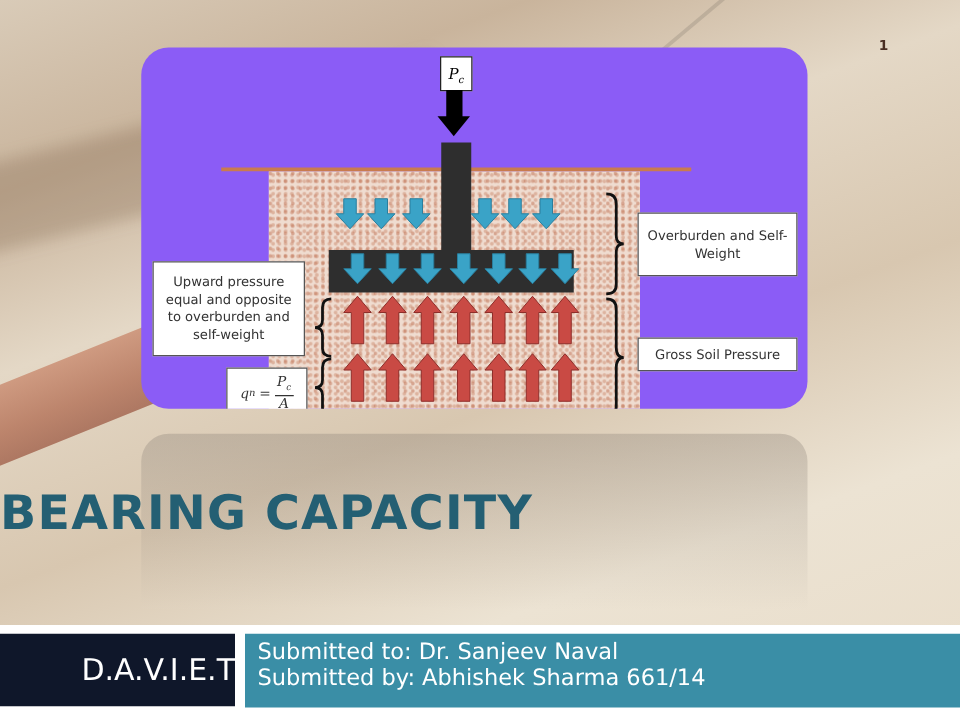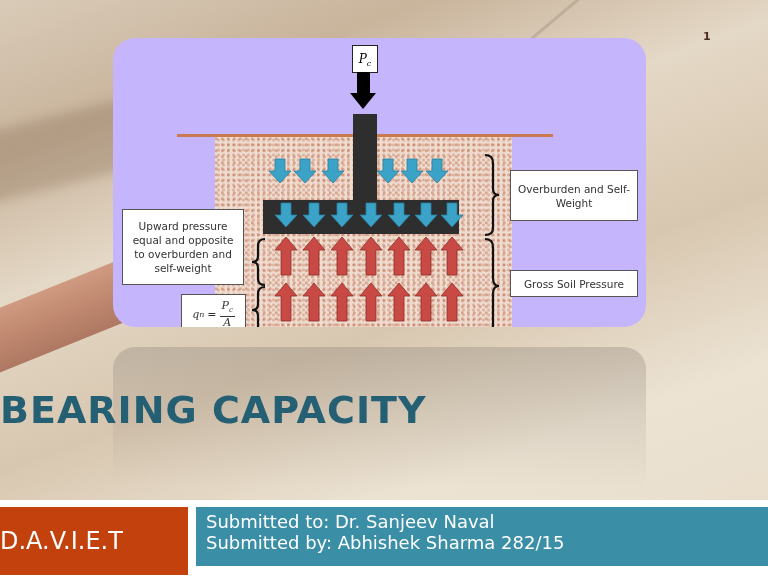--- a/index.html
+++ b/index.html
@@ -5,26 +5,26 @@
   html, body { margin:0; padding:0; }
   body { width:768px; height:576px; position:relative; overflow:hidden;
     font-family:"DejaVu Sans", sans-serif;
     background: linear-gradient(160deg, #d9cbb8 0%, #c9b49c 18%, #e4d8c6 35%, #d8c7b0 55%, #ece3d3 75%, #e8dcc9 100%); }
   .pencil { position:absolute; left:-60px; top:290px; width:220px; height:60px; transform:rotate(-22deg);
     background:linear-gradient(180deg,#c8866a,#b06a50 60%,#9d5a44); opacity:0.75; border-radius:6px; }
   .shadow-band { position:absolute; left:-40px; top:90px; width:400px; height:70px; transform:rotate(-14deg);
     background:rgba(110,85,60,0.25); filter:blur(6px); }
   .line1 { position:absolute; left:600px; top:-20px; width:3px; height:420px; background:rgba(120,110,100,0.25); transform:rotate(50deg); transform-origin:top; }
   .slide-num { position:absolute; left:703px; top:30px; font-size:11px; color:#4a2e22; font-weight:bold; }
-  .card { position:absolute; left:113px; top:38px; width:533px; height:289px; background:#c4b5fd; border-radius:22px; overflow:hidden; }
+  .card { position:absolute; left:113px; top:38px; width:533px; height:289px; background:#8b5cf6; border-radius:22px; overflow:hidden; }
   .reflection { position:absolute; left:113px; top:347px; width:533px; height:140px; border-radius:22px 22px 0 0;
     background:linear-gradient(180deg, rgba(140,130,120,0.35), rgba(230,220,205,0.05)); }
   .title { position:absolute; left:0; width:768px; top:388px; text-align:left; font-size:38px; font-weight:bold; color:#245f73; letter-spacing:1px; font-family:"DejaVu Sans", sans-serif; }
   .footer-bg { position:absolute; left:0; top:500px; width:768px; height:76px; background:#fff; }
-  .org-box { position:absolute; left:0; top:507px; width:188px; height:68px; background:#c2410c; color:#fff; font-size:24px; display:flex; align-items:center; justify-content:flex-start; }
+  .org-box { position:absolute; left:0; top:507px; width:188px; height:58px; background:#0f172a; color:#fff; font-size:24px; display:flex; align-items:center; justify-content:flex-end; }
   .sub-box { position:absolute; left:196px; top:507px; width:572px; height:59px; background:#3a8ea6; color:#fff; font-size:18px; line-height:21px; padding:4px 0 16px 10px; box-sizing:border-box; }
   .soil { position:absolute; left:102px; top:99px; width:297px; height:198px;
     background:
       radial-gradient(circle at 20% 30%, rgba(190,110,80,0.5) 1px, transparent 2px) 0 0/6px 6px,
       radial-gradient(circle at 70% 60%, rgba(200,130,100,0.45) 1px, transparent 2px) 0 0/5px 5px,
       #efdcd0; }
   .ground { position:absolute; left:64px; top:96px; width:376px; height:3px; background:#c97b4f; }
   .pc-box { position:absolute; left:239px; top:7px; width:24px; height:26px; border:1px solid #222; background:#fff; font-family:"DejaVu Serif", serif; font-style:italic; font-size:12px; text-align:center; line-height:26px; }
   .pc-arrow-shaft { position:absolute; left:244px; top:34px; width:13px; height:22px; background:#000; }
   .pc-arrow-head { position:absolute; left:237px; top:55px; width:0; height:0; border-left:13px solid transparent; border-right:13px solid transparent; border-top:16px solid #000; }
@@ -125,14 +125,14 @@
 <div class="reflection"></div>
 
 <div class="title">BEARING CAPACITY</div>
 
 <div class="footer-bg"></div>
 <div class="org-box">
   <span>D.A.V.I.E.T</span>
 </div>
 <div class="sub-box">
   <div>Submitted to: Dr. Sanjeev Naval</div>
-  <div>Submitted by: Abhishek Sharma 282/15</div>
+  <div>Submitted by: Abhishek Sharma 661/14</div>
 </div>
 
 </body></html>

